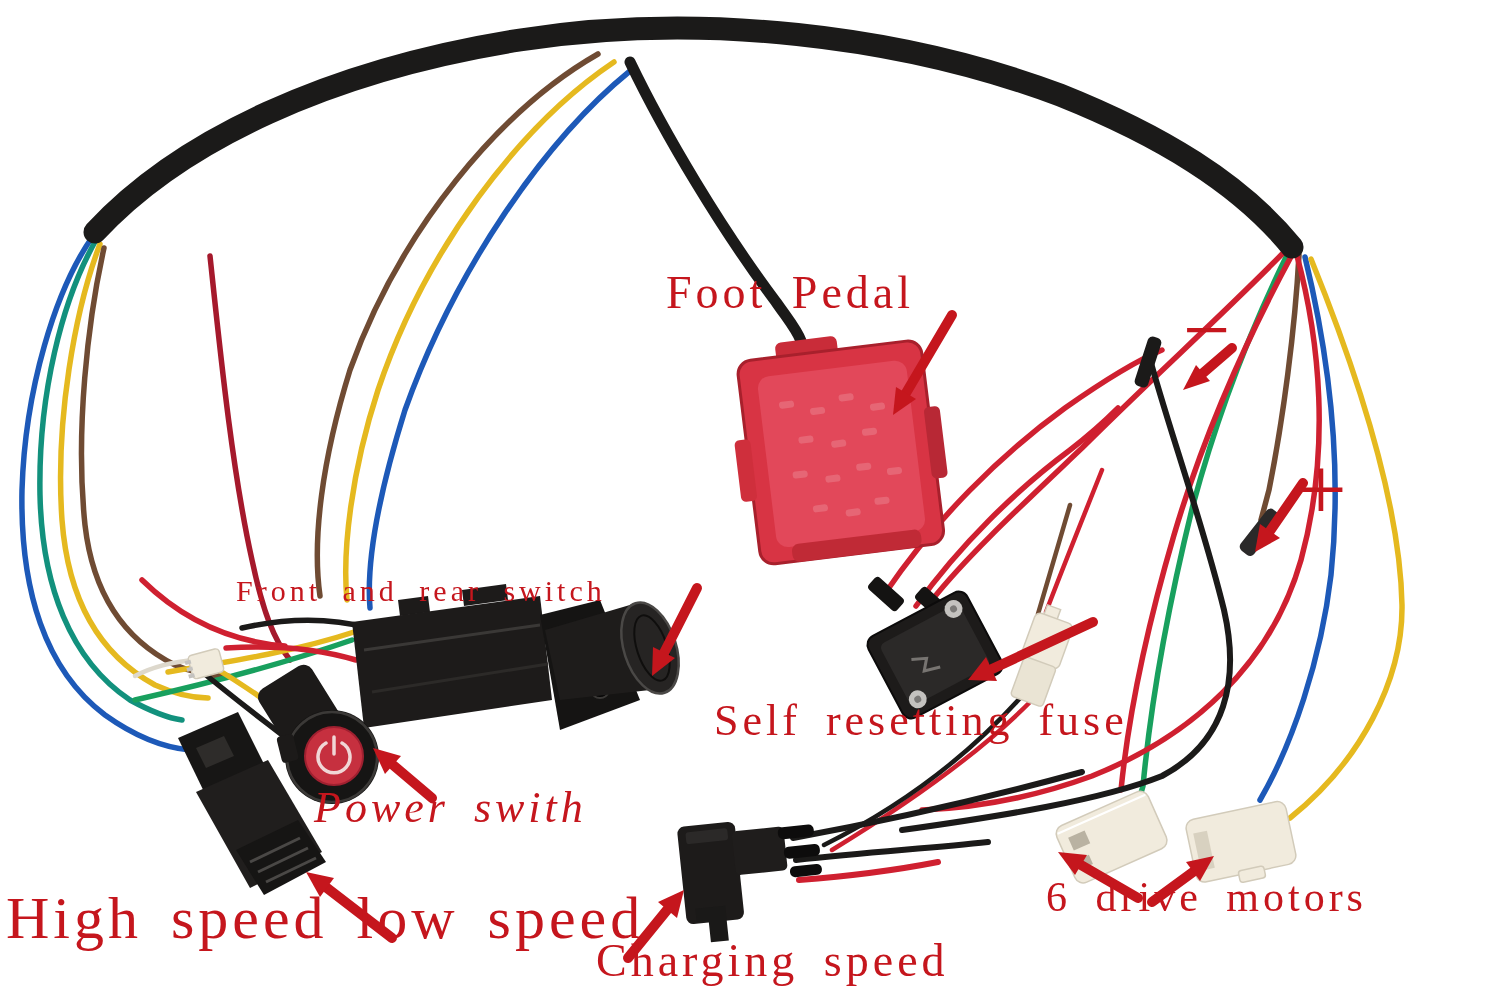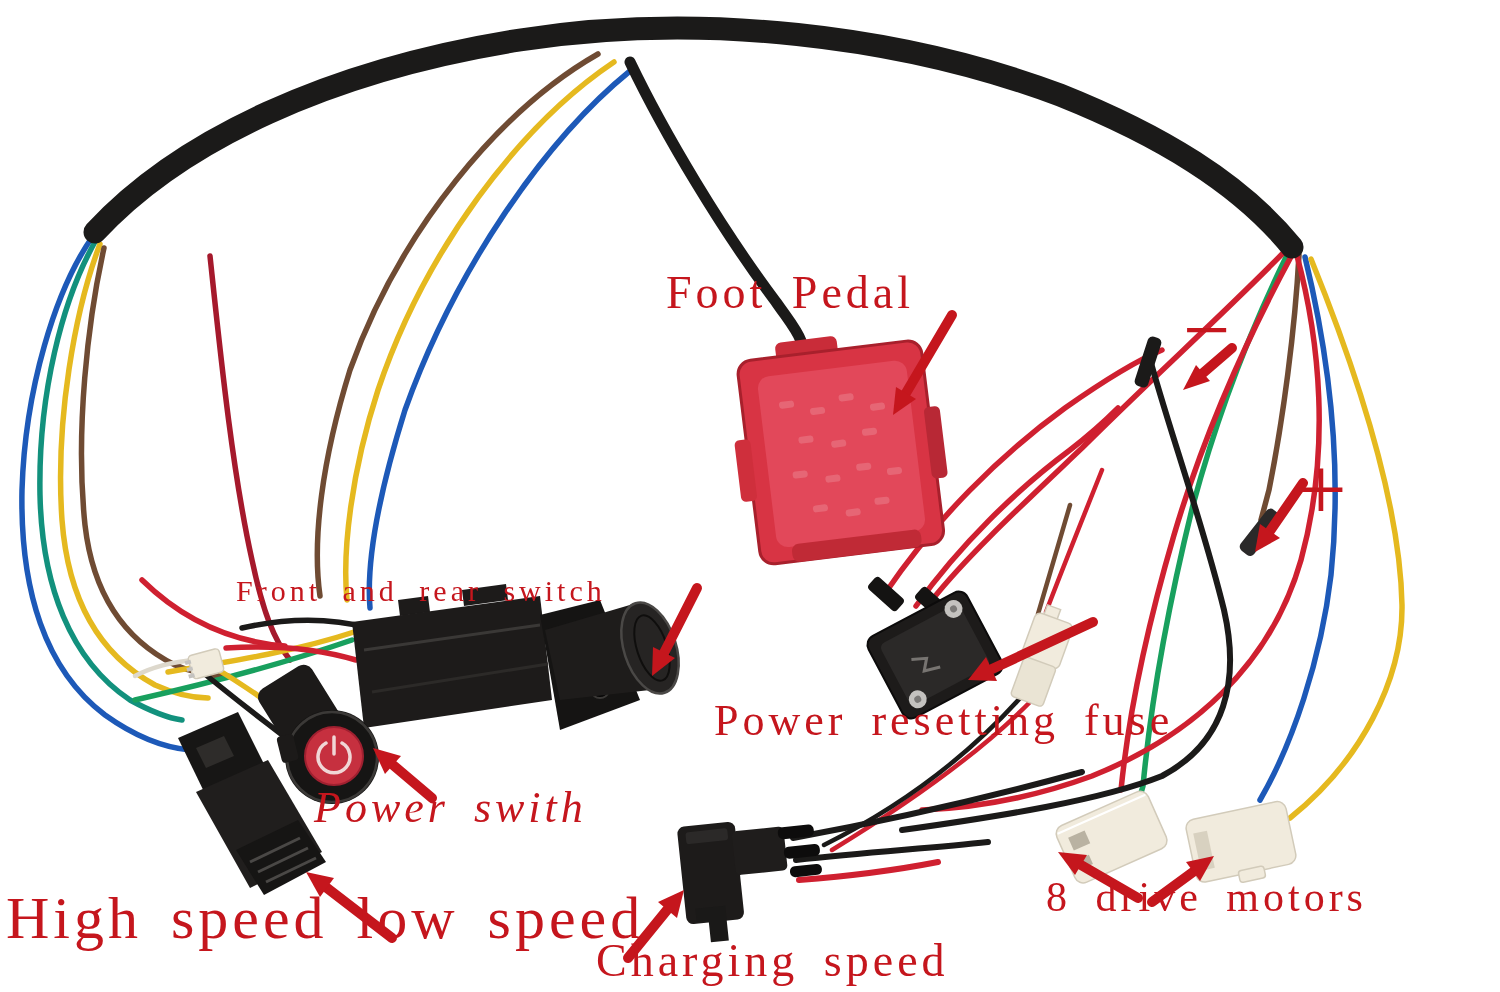--- a/index.html
+++ b/index.html
@@ -264,20 +264,20 @@
     <g>
       <path class="arrow-shaft" d="M1303,483 L1270,531"></path>
           <polygon class="arrow-head" points="1255,552 1280,538 1260,524"></polygon>
     </g>
   </g>
 </svg>
 
   <div class="label" style="left:666px;top:270px;font-size:46px;">Foot Pedal</div>
   <div class="label" style="left:236px;top:564px;font-size:30px;margin-top:12px;">Front and rear switch</div>
   <div class="label" style="left:314px;top:786px;font-size:44px;font-style:italic;">Power swith</div>
-  <div class="label" style="left:714px;top:699px;font-size:44px;">Power resetting fuse</div>
+  <div class="label" style="left:714px;top:699px;font-size:44px;">Self resetting fuse</div>
   <div class="label" style="left:6px;top:888px;font-size:60px;">High speed low speed</div>
   <div class="label" style="left:596px;top:938px;font-size:46px;">Charging speed</div>
-  <div class="label" style="left:1046px;top:876px;font-size:42px;">8 drive motors</div>
+  <div class="label" style="left:1046px;top:876px;font-size:42px;">6 drive motors</div>
   <div class="label" style="left:1183px;top:288px;font-size:84px;letter-spacing:0;">−</div>
   <div class="label" style="left:1295px;top:443px;font-size:92px;letter-spacing:0;">+</div>
 
 </div>
 
 </body></html>

